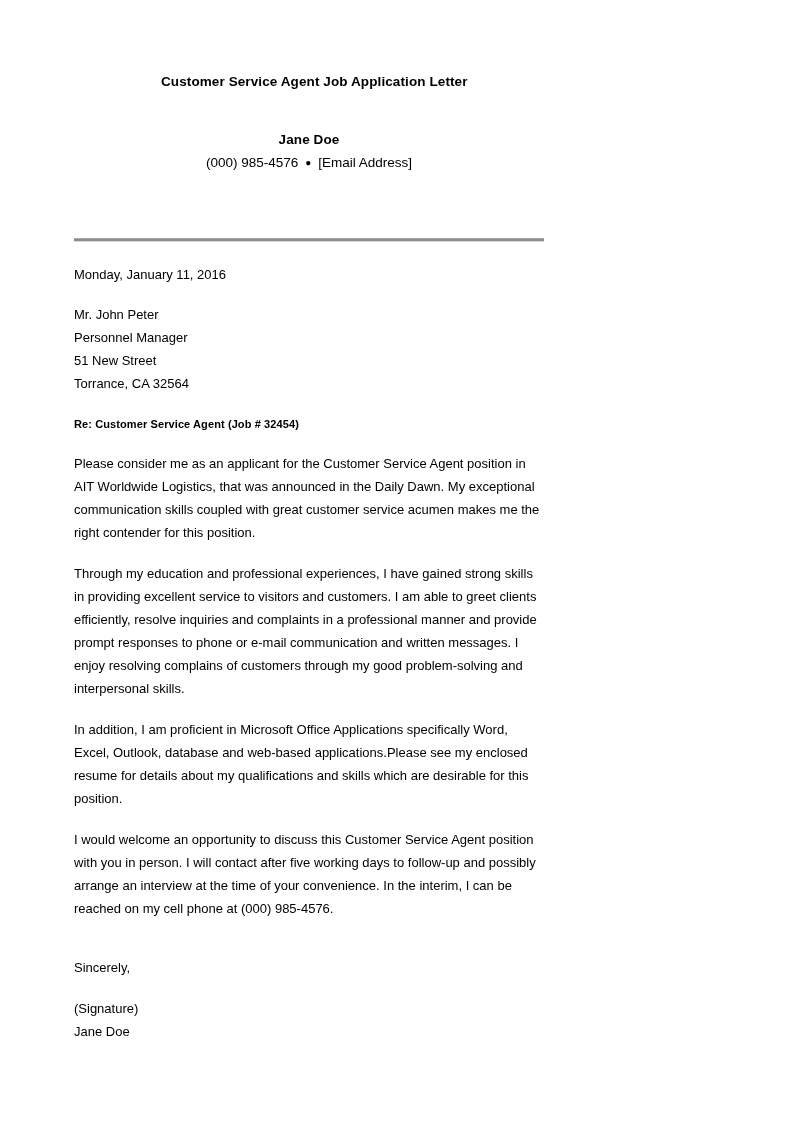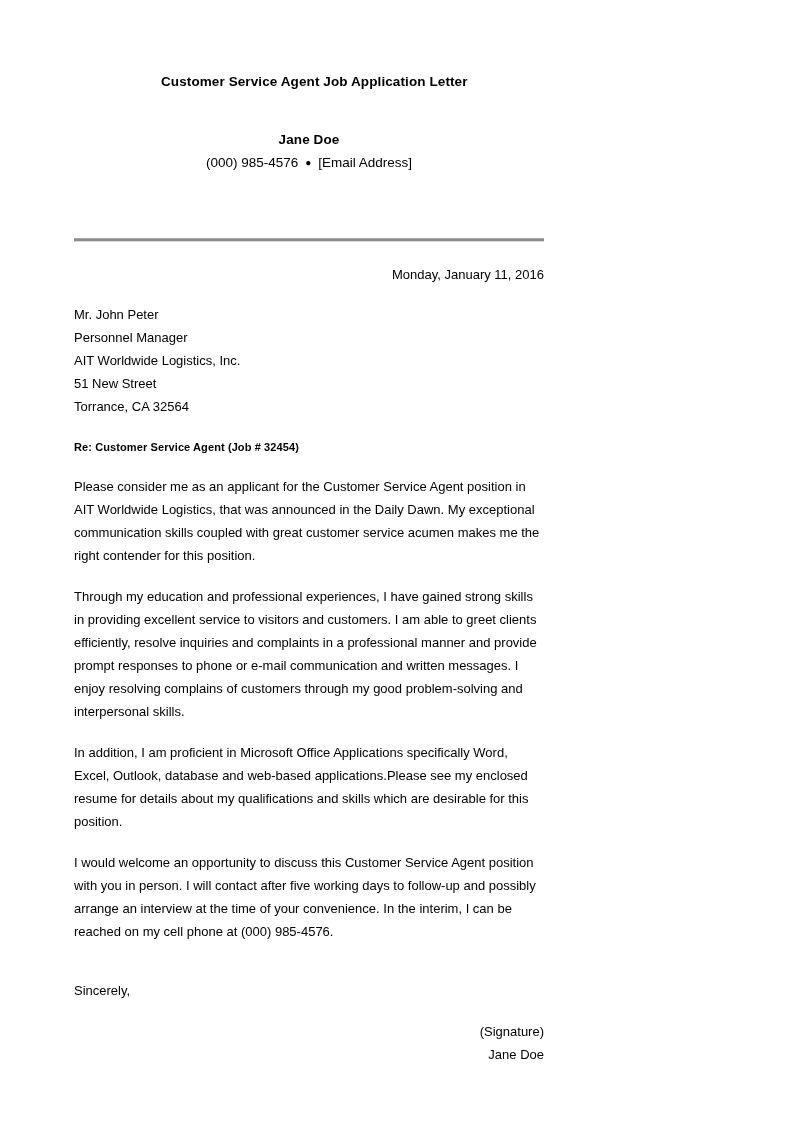--- a/index.html
+++ b/index.html
@@ -96,21 +96,20 @@
     left: 0;
     top: 263px;
     width: 470px;
     font-size: 13px;
     line-height: 23px;
   }
 
   .date-line {
     line-height: 23px;
     margin: 0 0 17px 0;
-    text-align: right;
   }
 
   .recipient {
     margin: 0 0 18px 0;
   }
   .recipient div {
     line-height: 23px;
   }
 
   .subject-line {
@@ -134,21 +133,20 @@
 
   .closing {
     margin: 36px 0 0 0;
     line-height: 23px;
   }
   .sig-block {
     margin-top: 18px;
   }
   .sig-block div {
     line-height: 23px;
-    text-align: right;
   }
 </style>
 </head>
 <body>
 
 <div class="page">
   <div class="content">
 
     <h1 class="doc-title">Customer Service Agent Job Application Letter</h1>
 
@@ -161,21 +159,20 @@
 
     <div class="divider"></div>
 
     <div class="body-block">
 
       <div class="date-line">Monday, January 11, 2016</div>
 
       <div class="recipient">
         <div>Mr. John Peter</div>
         <div>Personnel Manager</div>
-        <div>AIT Worldwide Logistics, Inc.</div>
         <div>51 New Street</div>
         <div>Torrance, CA 32564</div>
       </div>
 
       <div class="subject-line">Re: Customer Service Agent (Job # 32454)</div>
 
 
       <p class="para">Please consider me as an applicant for the Customer Service Agent position in AIT Worldwide Logistics, that was announced in the Daily Dawn. My exceptional communication skills coupled with great customer service acumen makes me the right contender for this position.</p>
       <p class="para">Through my education and professional experiences, I have gained strong skills in providing excellent service to visitors and customers. I am able to greet clients efficiently, resolve inquiries and complaints in a professional manner and provide prompt responses to phone or e-mail communication and written messages. I enjoy resolving complains of customers through my good problem-solving and interpersonal skills.</p>
       <p class="para">In addition, I am proficient in Microsoft Office Applications specifically Word, Excel, Outlook, database and web-based applications.Please see my enclosed resume for details about my qualifications and skills which are desirable for this position.</p>

